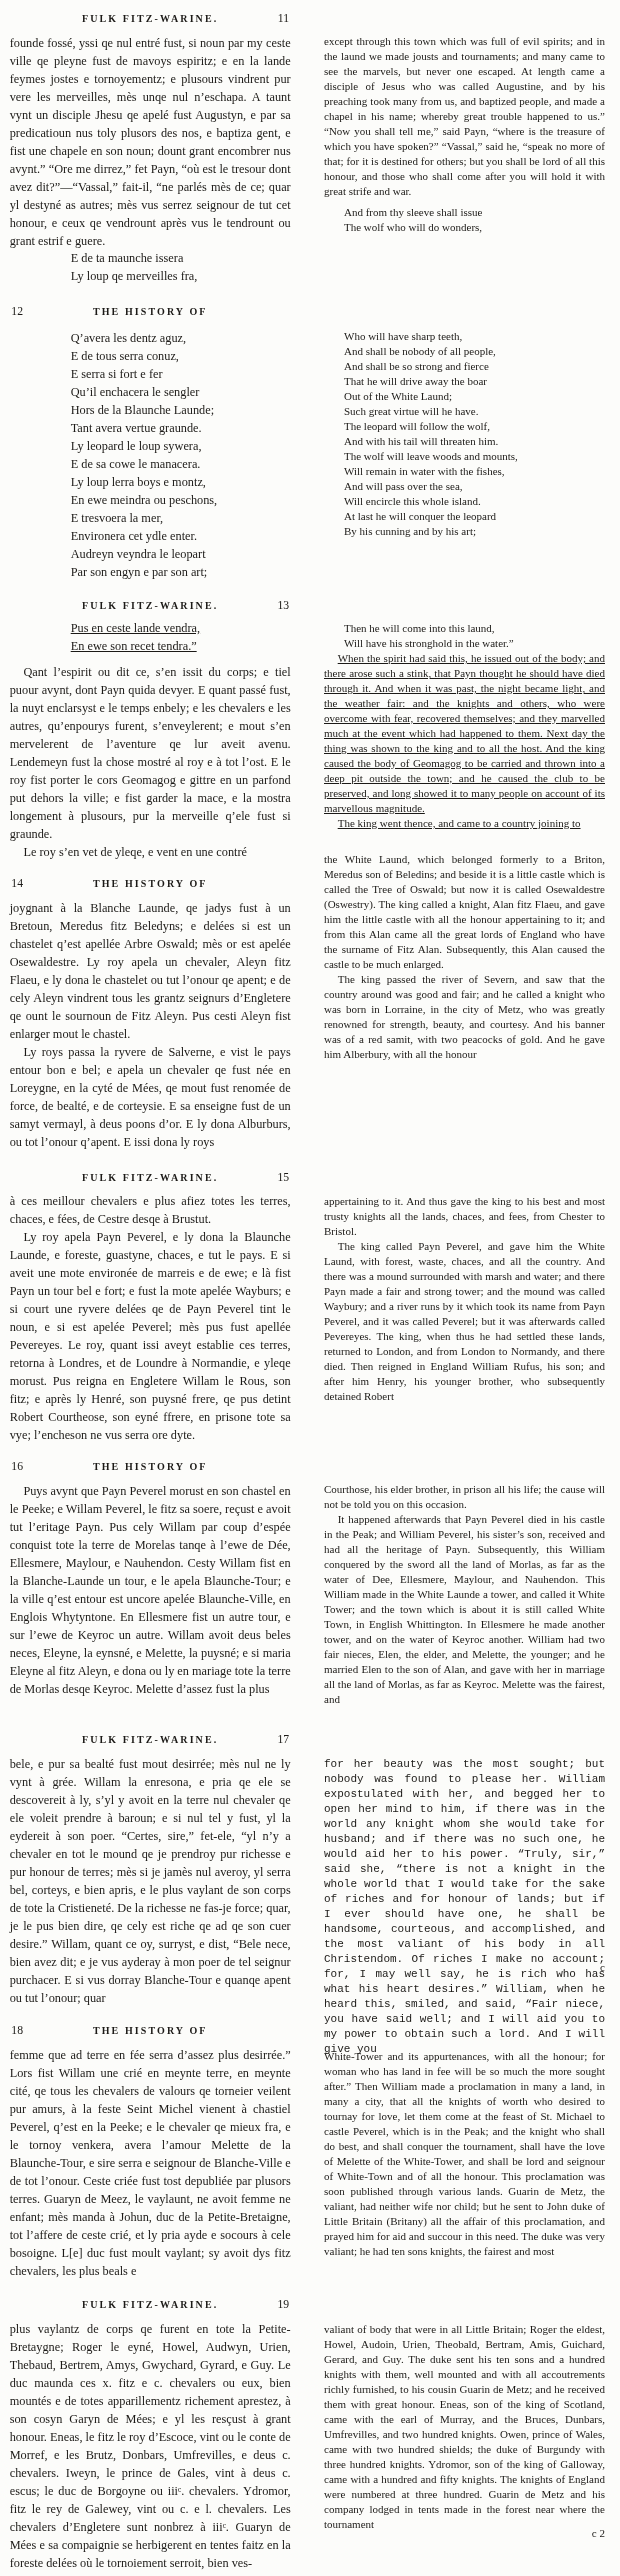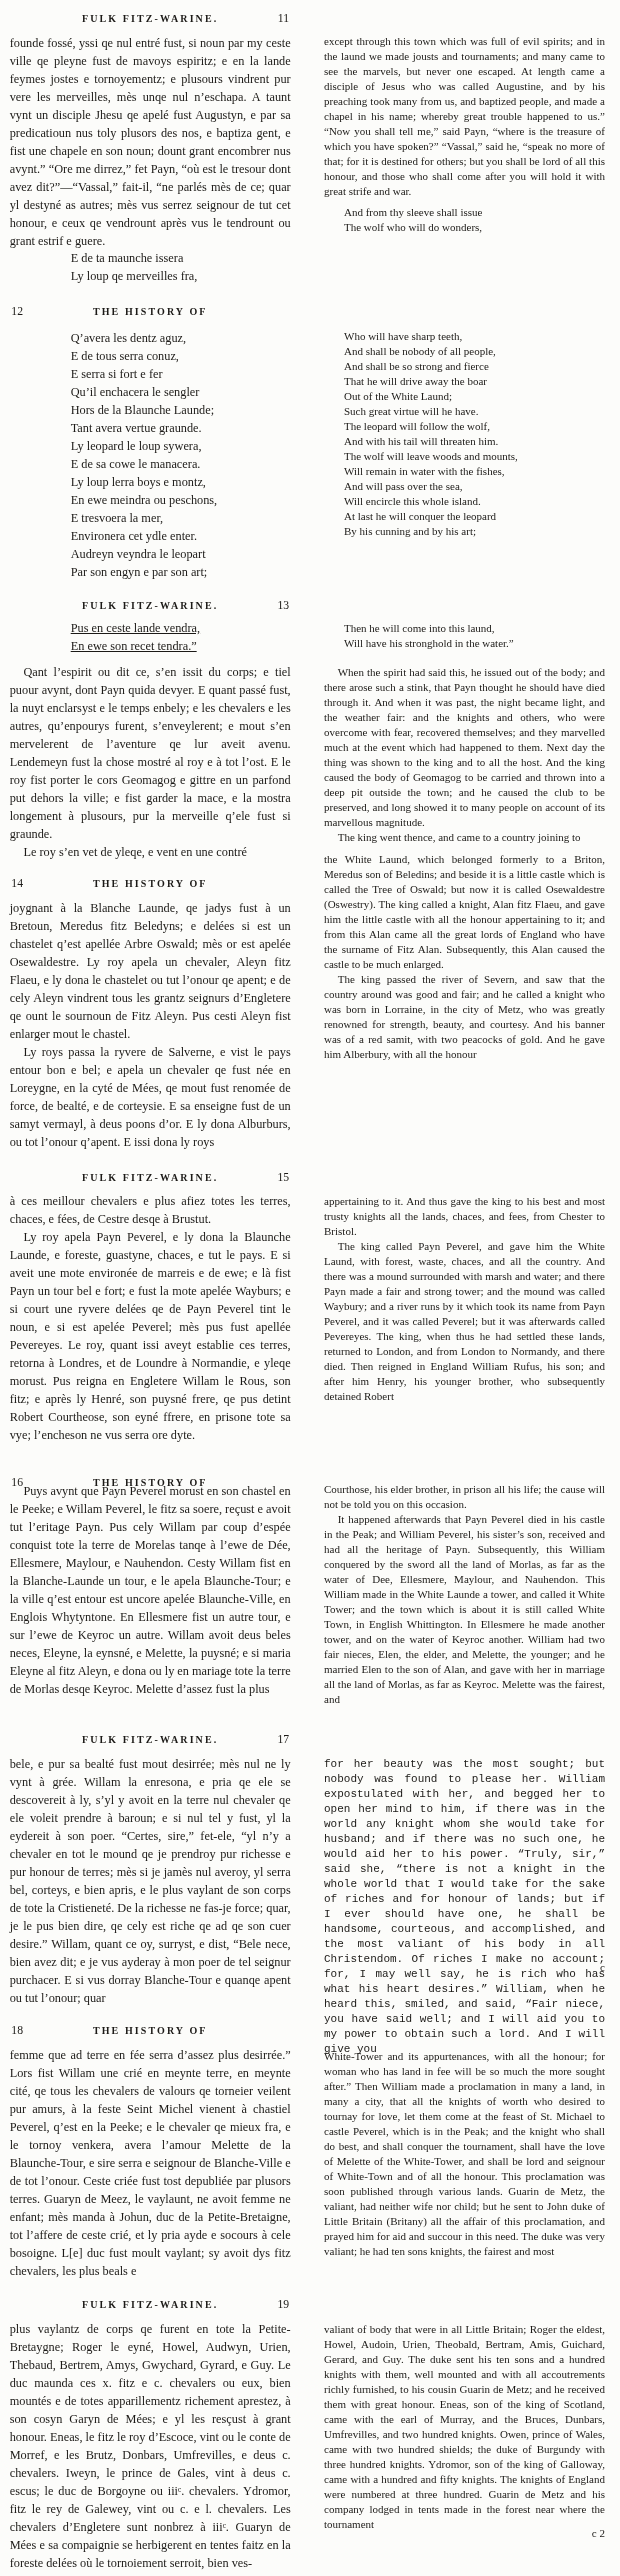--- a/index.html
+++ b/index.html
@@ -94,21 +94,21 @@
       <p class="indent">Ly roys passa la ryvere de Salverne, e vist le pays entour bon e bel; e apela un chevaler qe fust née en Loreygne, en la cyté de Mées, qe mout fust renomée de force, de bealté, e de corteysie. E sa enseigne fust de un samyt vermayl, à deus poons d’or. E ly dona Alburburs, ou tot l’onour q’apent. E issi dona ly roys</p>
     </div>
     <div class="section header col-left" style="top: 1170px;">
       <span class="num side-right">15</span>
       <span class="title">FULK FITZ-WARINE.</span>
     </div>
     <div class="section prose col-left" style="top: 1192px;">
       <p>à ces meillour chevalers e plus afiez totes les terres, chaces, e fées, de Cestre desqe à Brustut.</p>
       <p class="indent">Ly roy apela Payn Peverel, e ly dona la Blaunche Launde, e foreste, guastyne, chaces, e tut le pays. E si aveit une mote environée de marreis e de ewe; e là fist Payn un tour bel e fort; e fust la mote apelée Wayburs; e si court une ryvere delées qe de Payn Peverel tint le noun, e si est apelée Peverel; mès pus fust apellée Pevereyes. Le roy, quant issi aveyt establie ces terres, retorna à Londres, et de Loundre à Normandie, e yleqe morust. Pus reigna en Engletere Willam le Rous, son fitz; e après ly Henré, son puysné frere, qe pus detint Robert Courtheose, son eyné ffrere, en prisone tote sa vye; l’encheson ne vus serra ore dyte.</p>
     </div>
-    <div class="section header col-left" style="top: 1459px; margin-top: 16px;">
+    <div class="section header col-left" style="top: 1459px;">
       <span class="num side-left">16</span>
       <span class="title">THE HISTORY OF</span>
     </div>
     <div class="section prose col-left" style="top: 1482px;">
       <p class="indent">Puys avynt que Payn Peverel morust en son chastel en le Peeke; e Willam Peverel, le fitz sa soere, reçust e avoit tut l’eritage Payn. Pus cely Willam par coup d’espée conquist tote la terre de Morelas tanqe à l’ewe de Dée, Ellesmere, Maylour, e Nauhendon. Cesty Willam fist en la Blanche-Launde un tour, e le apela Blaunche-Tour; e la ville q’est entour est uncore apelée Blaunche-Ville, en Englois Whytyntone. En Ellesmere fist un autre tour, e sur l’ewe de Keyroc un autre. Willam avoit deus beles neces, Eleyne, la eynsné, e Melette, la puysné; e si maria Eleyne al fitz Aleyn, e dona ou ly en mariage tote la terre de Morlas desqe Keyroc. Melette d’assez fust la plus</p>
     </div>
     <div class="section header col-left" style="top: 1732px;">
       <span class="num side-right">17</span>
       <span class="title">FULK FITZ-WARINE.</span>
     </div>
@@ -149,21 +149,21 @@
       <div class="verse-line">Will remain in water with the fishes,</div>
       <div class="verse-line">And will pass over the sea,</div>
       <div class="verse-line">Will encircle this whole island.</div>
       <div class="verse-line">At last he will conquer the leopard</div>
       <div class="verse-line">By his cunning and by his art;</div>
     </div>
     <div class="section verse col-right" style="top: 621px;">
       <div class="verse-line">Then he will come into this laund,</div>
       <div class="verse-line">Will have his stronghold in the water.”</div>
     </div>
-    <div class="section prose col-right" style="top: 665px;">
+    <div class="section prose col-right" style="top: 651px; text-decoration: underline;">
       <p class="indent">When the spirit had said this, he issued out of the body; and there arose such a stink, that Payn thought he should have died through it. And when it was past, the night became light, and the weather fair: and the knights and others, who were overcome with fear, recovered themselves; and they marvelled much at the event which had happened to them. Next day the thing was shown to the king and to all the host. And the king caused the body of Geomagog to be carried and thrown into a deep pit outside the town; and he caused the club to be preserved, and long showed it to many people on account of its marvellous magnitude.</p>
       <p class="indent">The king went thence, and came to a country joining to</p>
     </div>
     <div class="section prose col-right" style="top: 852px;">
       <p>the White Laund, which belonged formerly to a Briton, Meredus son of Beledins; and beside it is a little castle which is called the Tree of Oswald; but now it is called Osewaldestre (Oswestry). The king called a knight, Alan fitz Flaeu, and gave him the little castle with all the honour appertaining to it; and from this Alan came all the great lords of England who have the surname of Fitz Alan. Subsequently, this Alan caused the castle to be much enlarged.</p>
       <p class="indent">The king passed the river of Severn, and saw that the country around was good and fair; and he called a knight who was born in Lorraine, in the city of Metz, who was greatly renowned for strength, beauty, and courtesy. And his banner was of a red samit, with two peacocks of gold. And he gave him Alberbury, with all the honour</p>
     </div>
     <div class="section prose col-right" style="top: 1194px;">
       <p>appertaining to it. And thus gave the king to his best and most trusty knights all the lands, chaces, and fees, from Chester to Bristol.</p>
       <p class="indent">The king called Payn Peverel, and gave him the White Laund, with forest, waste, chaces, and all the country. And there was a mound surrounded with marsh and water; and there Payn made a fair and strong tower; and the mound was called Waybury; and a river runs by it which took its name from Payn Peverel, and it was called Peverel; but it was afterwards called Pevereyes. The king, when thus he had settled these lands, returned to London, and from London to Normandy, and there died. Then reigned in England William Rufus, his son; and after him Henry, his younger brother, who subsequently detained Robert</p>

